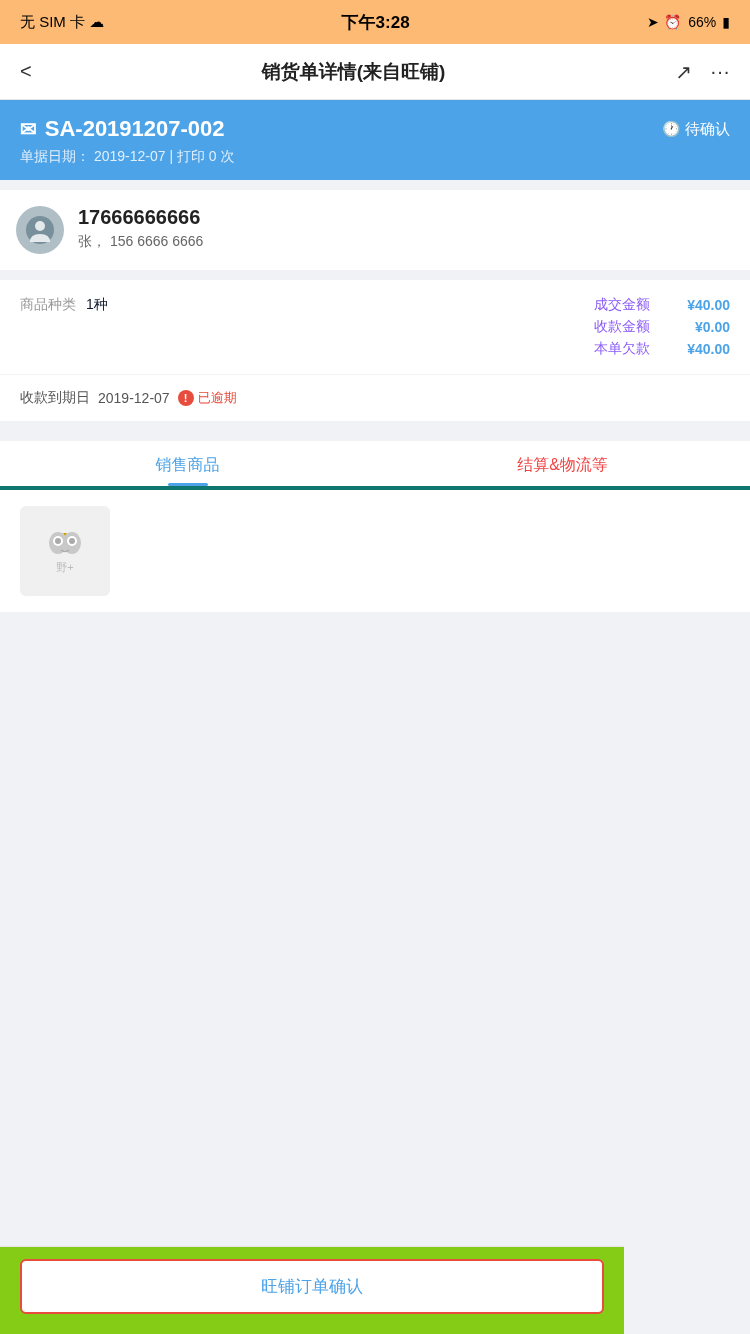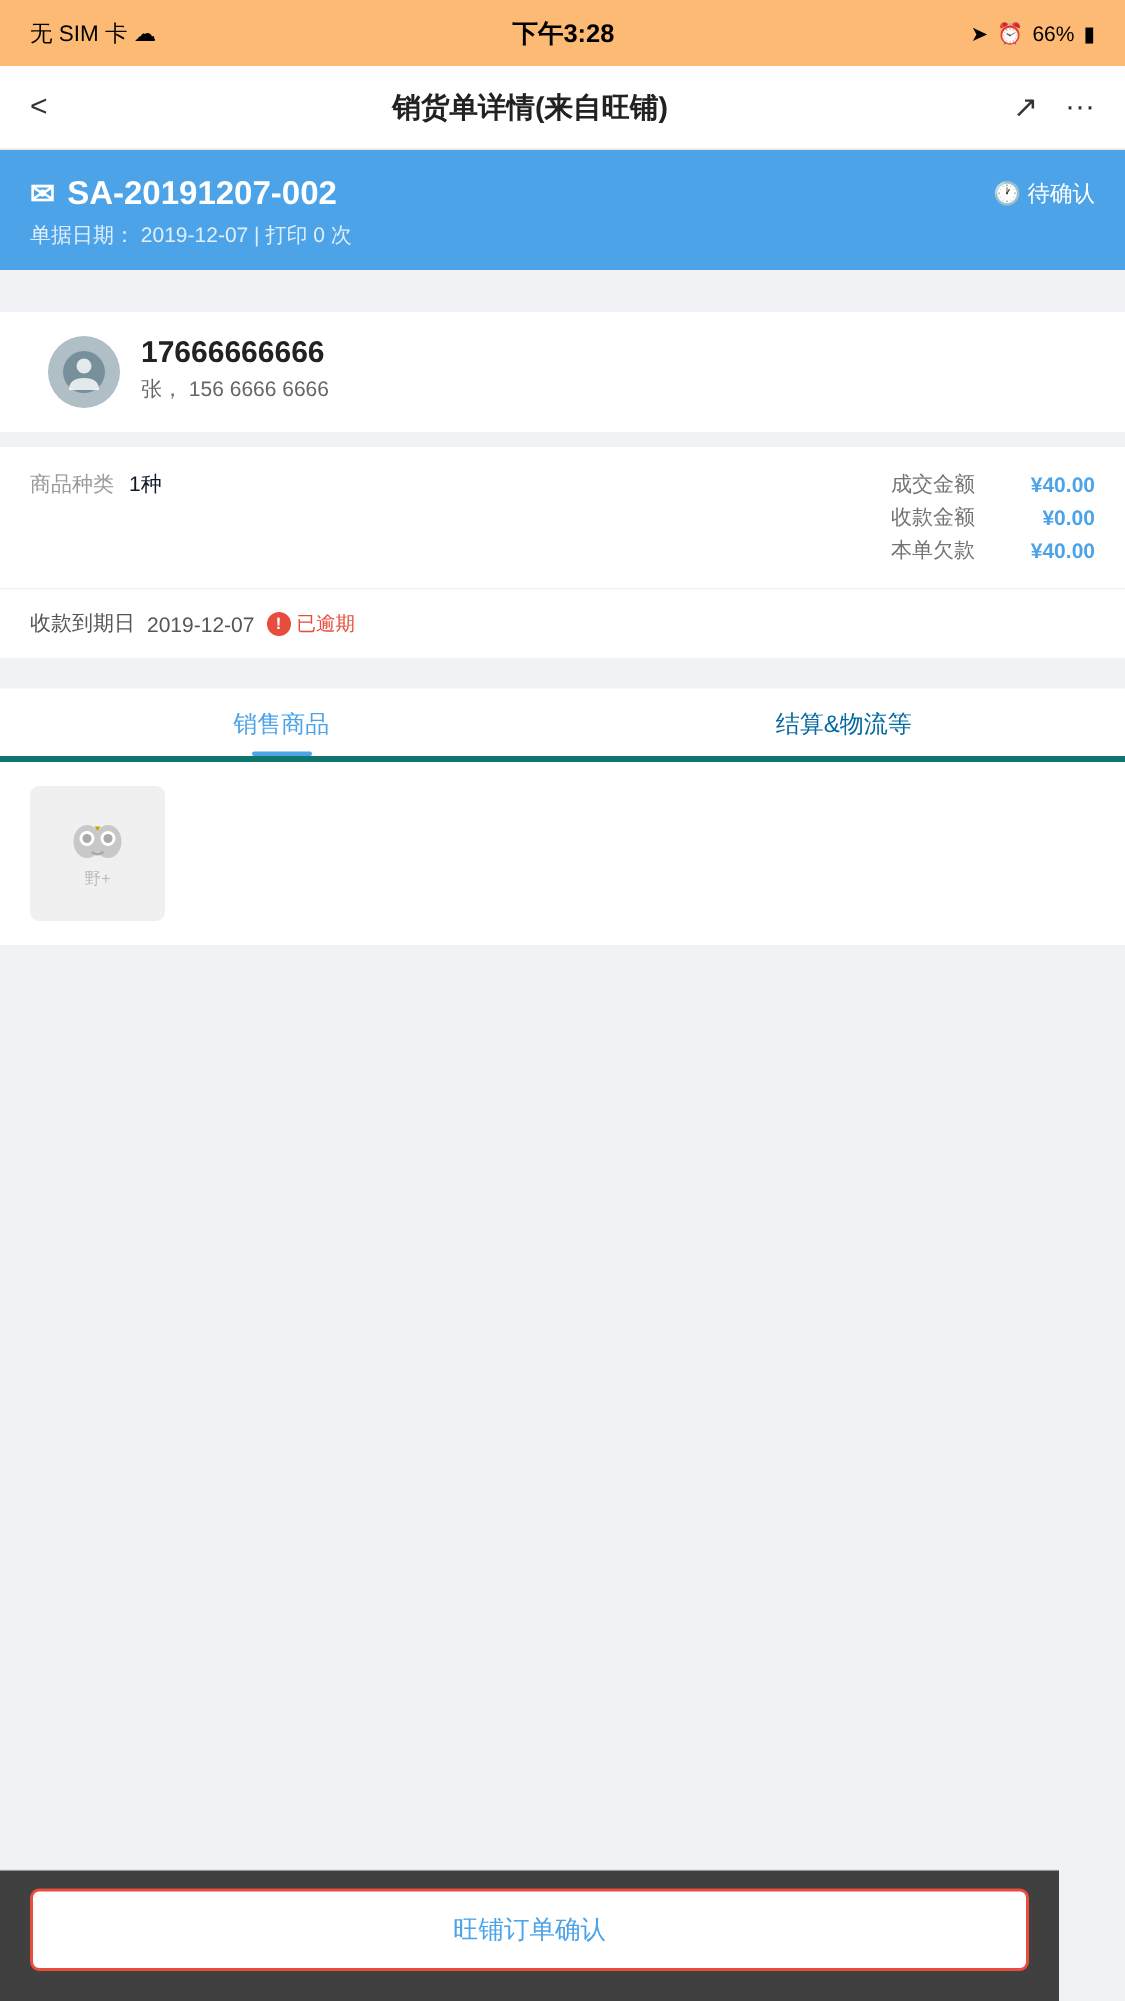--- a/index.html
+++ b/index.html
@@ -75,22 +75,22 @@
     }
     .header-card-sub {
       margin-top: 6px;
       font-size: 14px;
       color: #e0effc;
     }
 
     
     .content-card {
       background: #fff;
-      margin-top: 28px;
-      padding: 16px 32px;
+      margin-top: 10px;
+      padding: 16px 16px;
     }
 
     
     .customer-row {
       display: flex;
       align-items: flex-start;
       gap: 14px;
     }
     .avatar {
       width: 48px;
@@ -163,21 +163,21 @@
       flex-direction: column;
       align-items: flex-end;
       gap: 4px;
     }
     .stats-row {
       display: flex;
       align-items: center;
       gap: 10px;
       font-size: 14px;
     }
-    .stats-row-label { color: #737373; }
+    .stats-row-label { color: #8b5cf6; }
     .stats-row-value { color: #4da3e8; font-weight: 600; min-width: 70px; text-align: right; }
 
     
     .due-card {
       background: #fff;
       padding: 14px 20px;
       font-size: 14px;
       color: #555;
       display: flex;
       align-items: center;
@@ -212,21 +212,21 @@
     }
     .tabs-row {
       display: flex;
       border-bottom: 4px solid #0f766e;
     }
     .tab-item {
       flex: 1;
       text-align: center;
       padding: 14px 0 10px;
       font-size: 16px;
-      color: #0369a1;
+      color: #ef4444;
       cursor: pointer;
       position: relative;
     }
     .tab-item.active {
       color: #4da3e8;
     }
     .tab-item.active::after {
       content: '';
       display: block;
       height: 3px;
@@ -282,22 +282,22 @@
     .gray-area {
       background: #f0f2f5;
       height: 200px;
     }
 
     
     .bottom-btn-container {
       position: fixed;
       bottom: 0;
       left: 0;
-      width: 706px;
-      background: #404040;
+      width: 624px;
+      background: #84cc16;
       padding: 12px 20px 20px;
       border-top: 1px solid #e5e5e5;
     }
     .bottom-btn {
       display: block;
       width: 100%;
       border: 2.5px solid #e74c3c;
       background: #fff;
       border-radius: 6px;
       padding: 14px 0;

